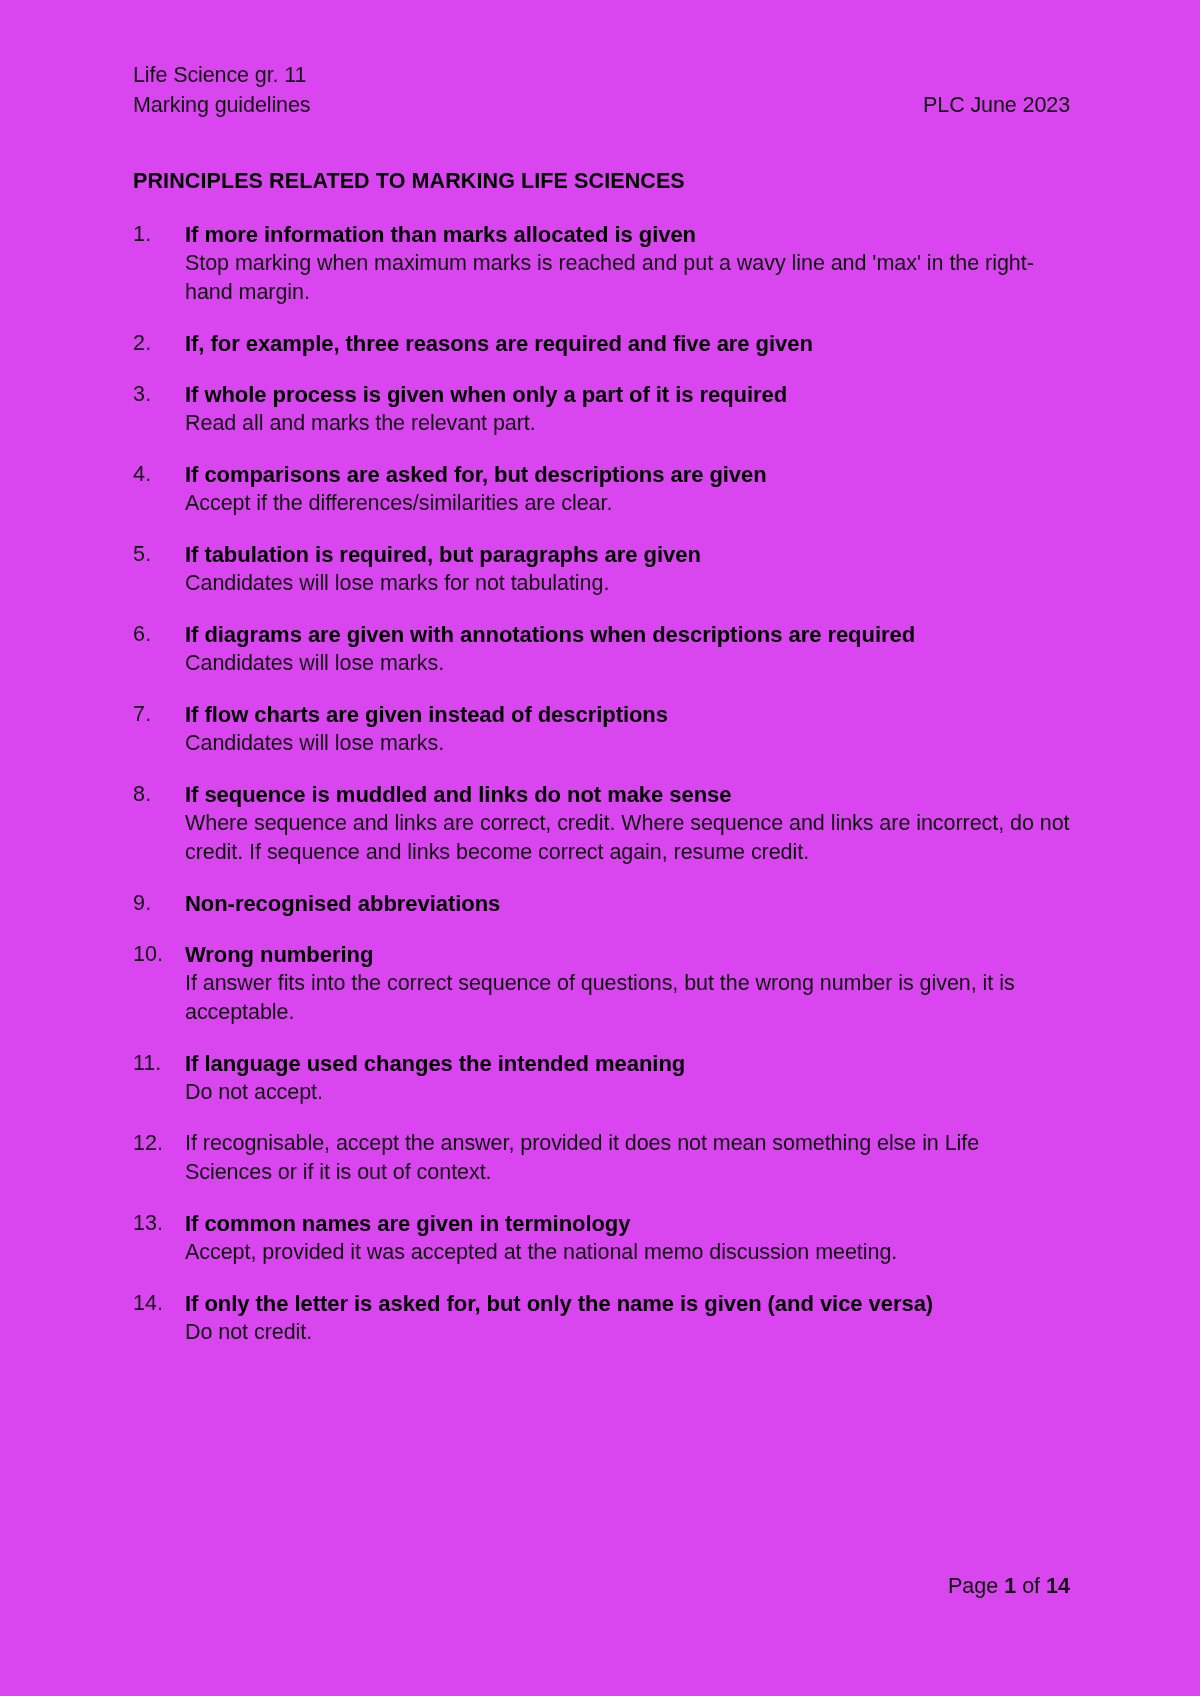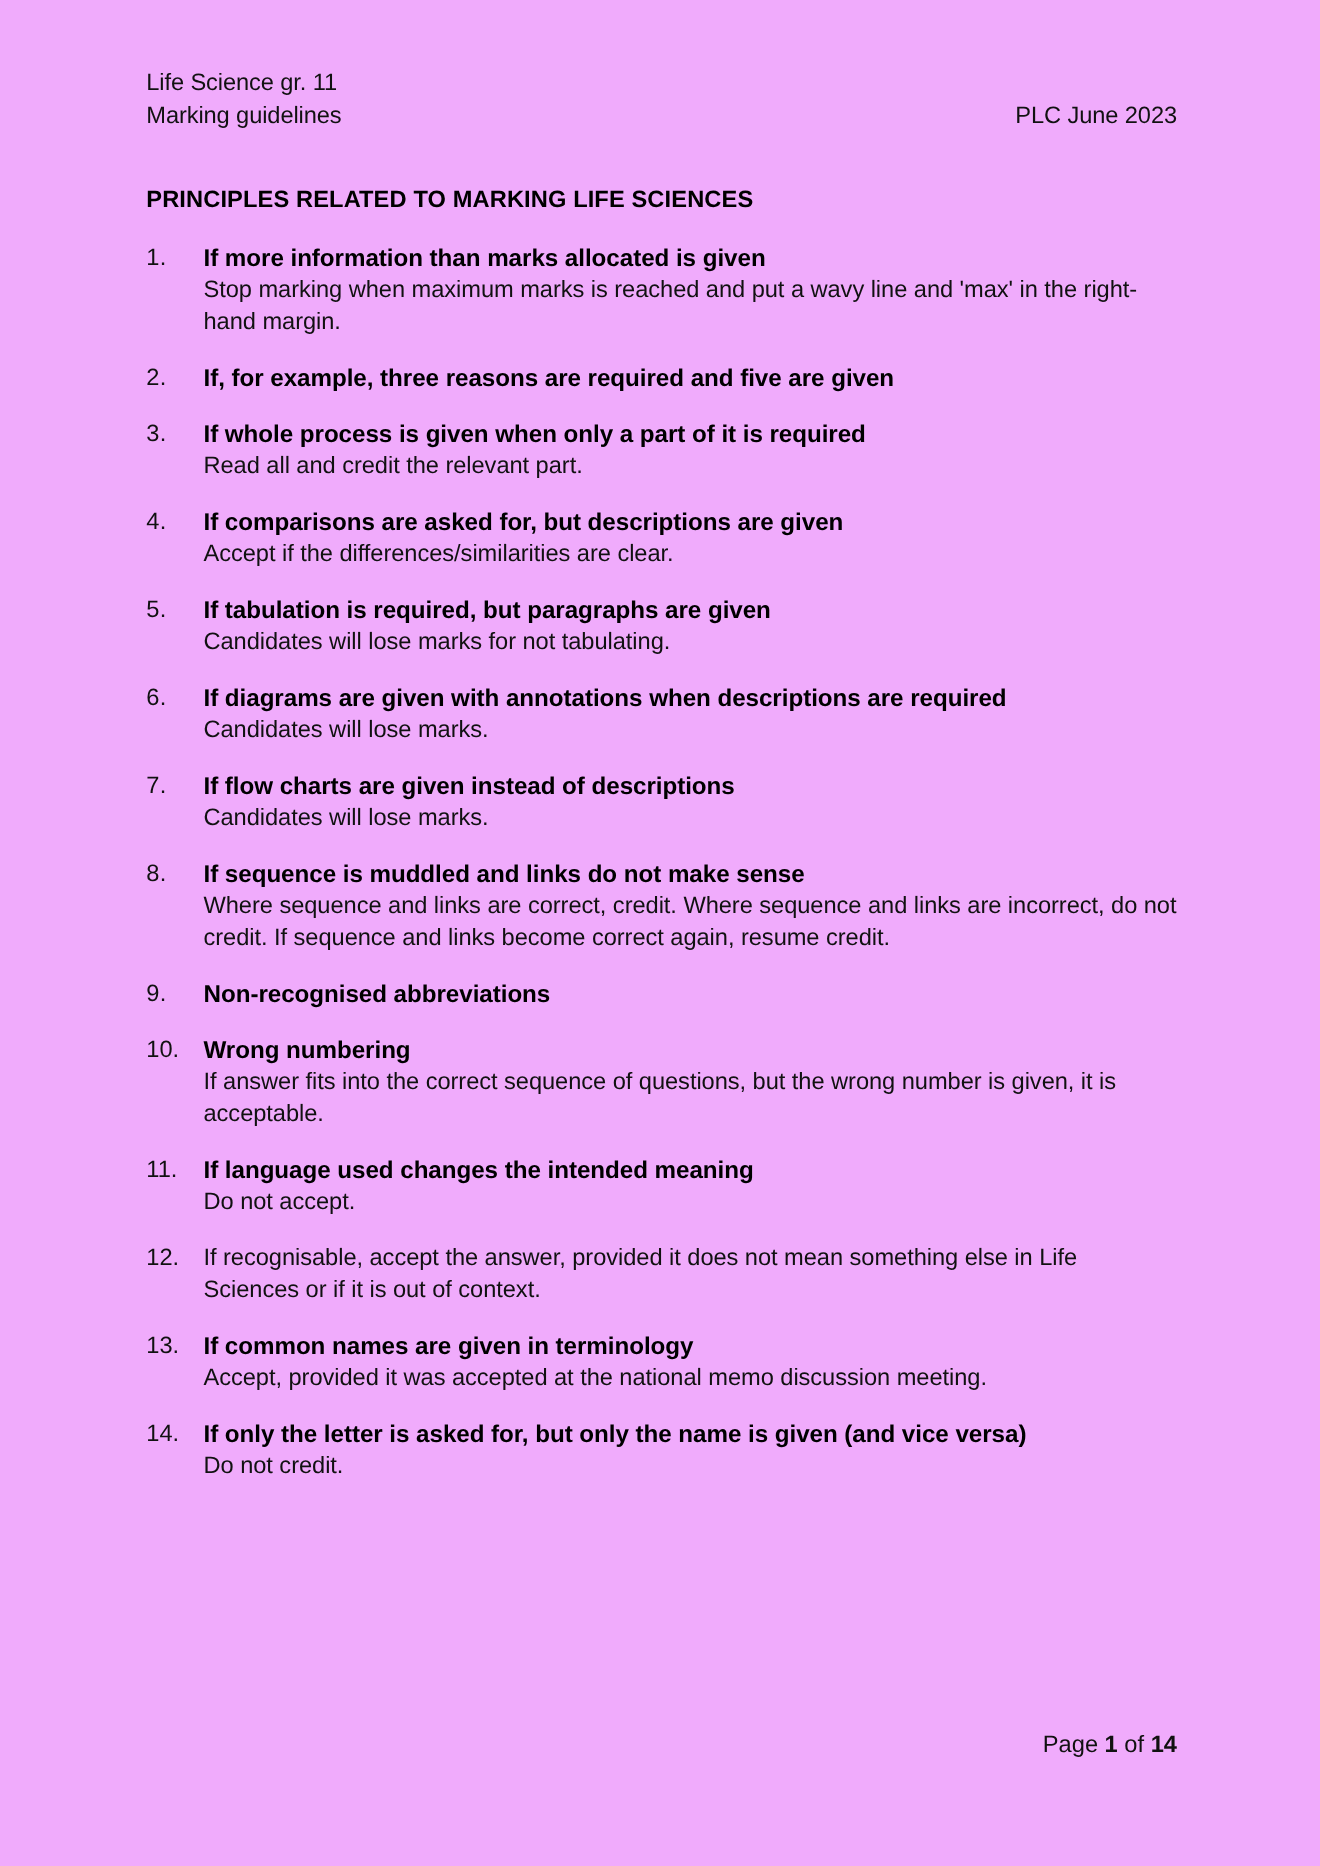--- a/index.html
+++ b/index.html
@@ -11,21 +11,21 @@
   body {
     font-family: "Liberation Sans", "DejaVu Sans", sans-serif;
     color: #000000;
     -webkit-font-smoothing: none;
   }
   .page {
     position: relative;
     width: 1200px;
     height: 1696px;
     margin: 0 auto;
-    background: #f0abfc;
+    background: #d946ef;
     box-sizing: border-box;
     padding: 60px 130px 0 133px;
     overflow: hidden;
   }
   
   .doc-header {
     display: flex;
     justify-content: space-between;
     align-items: flex-start;
     font-size: 21.5px;
@@ -132,21 +132,21 @@
       <div class="p-num">2.</div>
       <div class="p-body">
         <div class="p-title">If, for example, three reasons are required and five are given</div>
       </div>
     </div>
 
     <div class="principle">
       <div class="p-num">3.</div>
       <div class="p-body">
         <div class="p-title">If whole process is given when only a part of it is required</div>
-        <div class="p-text">Read all and credit the relevant part.</div>
+        <div class="p-text">Read all and marks the relevant part.</div>
       </div>
     </div>
 
     <div class="principle">
       <div class="p-num">4.</div>
       <div class="p-body">
         <div class="p-title">If comparisons are asked for, but descriptions are given</div>
         <div class="p-text">Accept if the differences/similarities are clear.</div>
       </div>
     </div>

